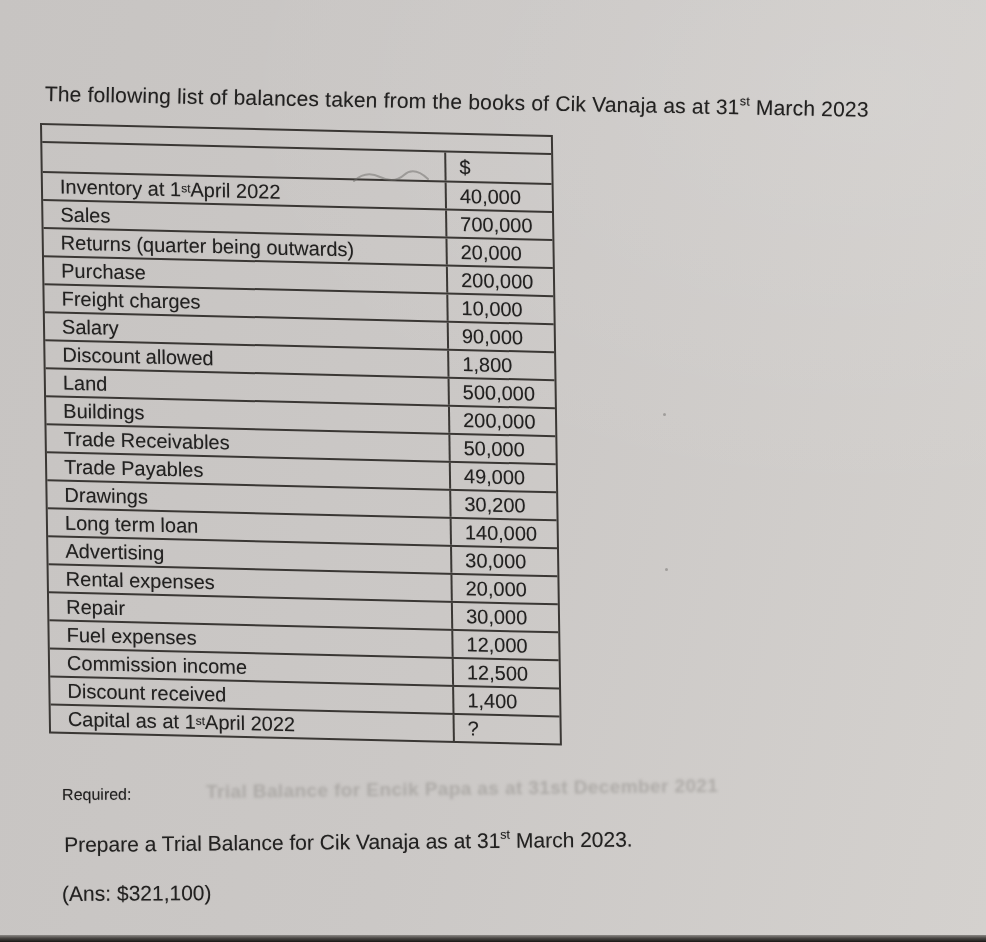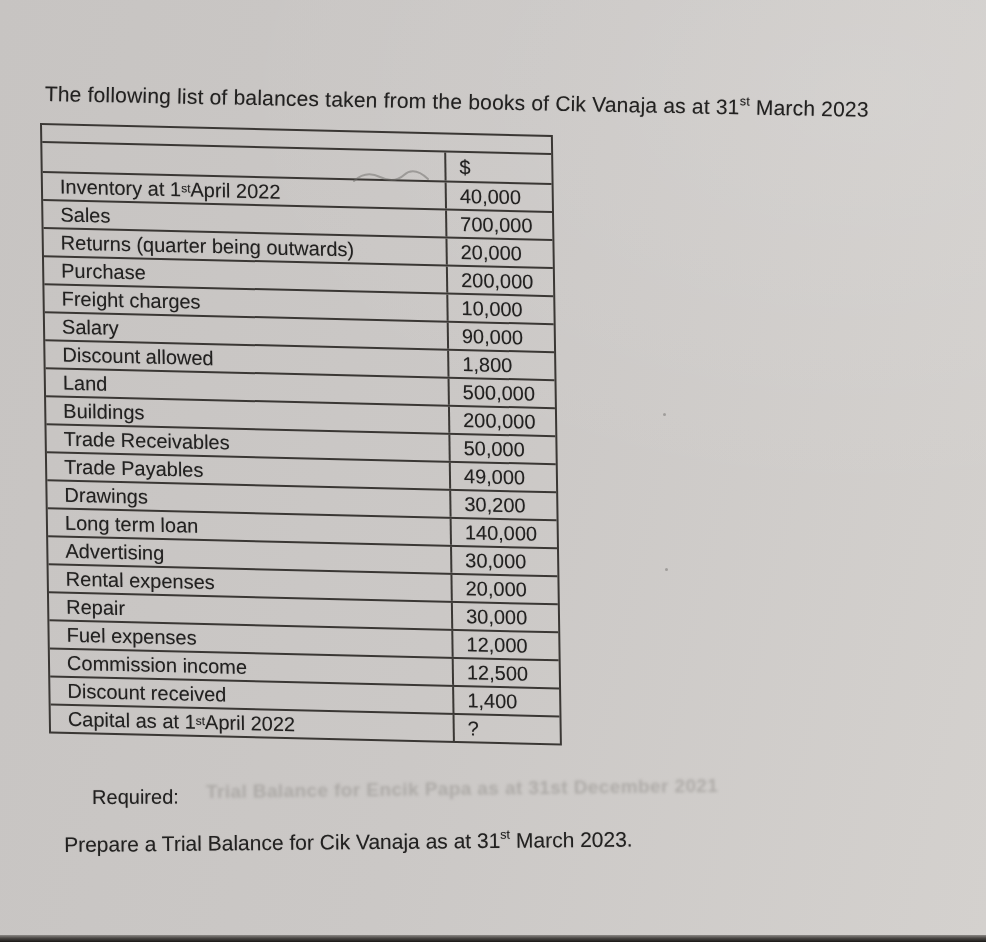--- a/index.html
+++ b/index.html
@@ -31,21 +31,21 @@
   .trow.blank{height:16px;}
   .trow.head{height:30px;}
   .trow + .trow{border-top:2px solid var(--line);}
   .tcell{box-sizing:border-box;height:100%;display:flex;align-items:center;overflow:hidden;white-space:nowrap;}
   .lbl{width:402px;padding-left:17px;}
   .full{width:509px;}
   .amt{width:107px;border-left:2px solid var(--line);padding-left:13px;}
   .trow:nth-child(2) .lbl{word-spacing:.18em;}  
   .trow:nth-child(4) .lbl{word-spacing:.42em;}  
   
-  .required{position:absolute;left:62px;top:786px;font-size:20px;transform:rotate(-0.3deg);transform-origin:left top;white-space:nowrap;margin-left:30px;}
+  .required{position:absolute;left:62px;top:786px;font-size:16px;transform:rotate(-0.3deg);transform-origin:left top;white-space:nowrap;}
   .task{position:absolute;left:64px;top:833px;font-size:21px;transform:rotate(-0.55deg);transform-origin:left top;white-space:nowrap;}
   .ans{position:absolute;left:62px;top:882px;font-size:21px;transform:rotate(-0.35deg);transform-origin:left top;white-space:nowrap;}
   .ghost{
     position:absolute;left:206px;top:778px;font-size:19px;font-weight:700;white-space:nowrap;
     color:#8f8c88;opacity:.5;filter:blur(1.4px);transform:rotate(-0.7deg);letter-spacing:.4px;
   }
   .squiggle{position:absolute;left:352px;top:168px;opacity:.5;}
   .speck{position:absolute;width:3px;height:3px;border-radius:50%;background:rgba(105,103,100,.45);}
   .speck.s1{left:663px;top:413px;}
   .speck.s2{left:665px;top:568px;}
@@ -202,15 +202,16 @@
 
   <div class="speck s1"></div>
   <div class="speck s2"></div>
 
   <div class="ghost">Trial Balance for Encik Papa as at 31st December 2021</div>
 
   <div class="required ink">Required:</div>
 
   <div class="task ink"><span>Prepare a Trial Balance for Cik Vanaja as at 31</span><sup>st</sup><span> March 2023.</span></div>
 
+  <div class="ans ink">(Ans: $321,100)</div>
 
   <div class="bottom-strip"></div>
 </div>
 
 </body></html>

